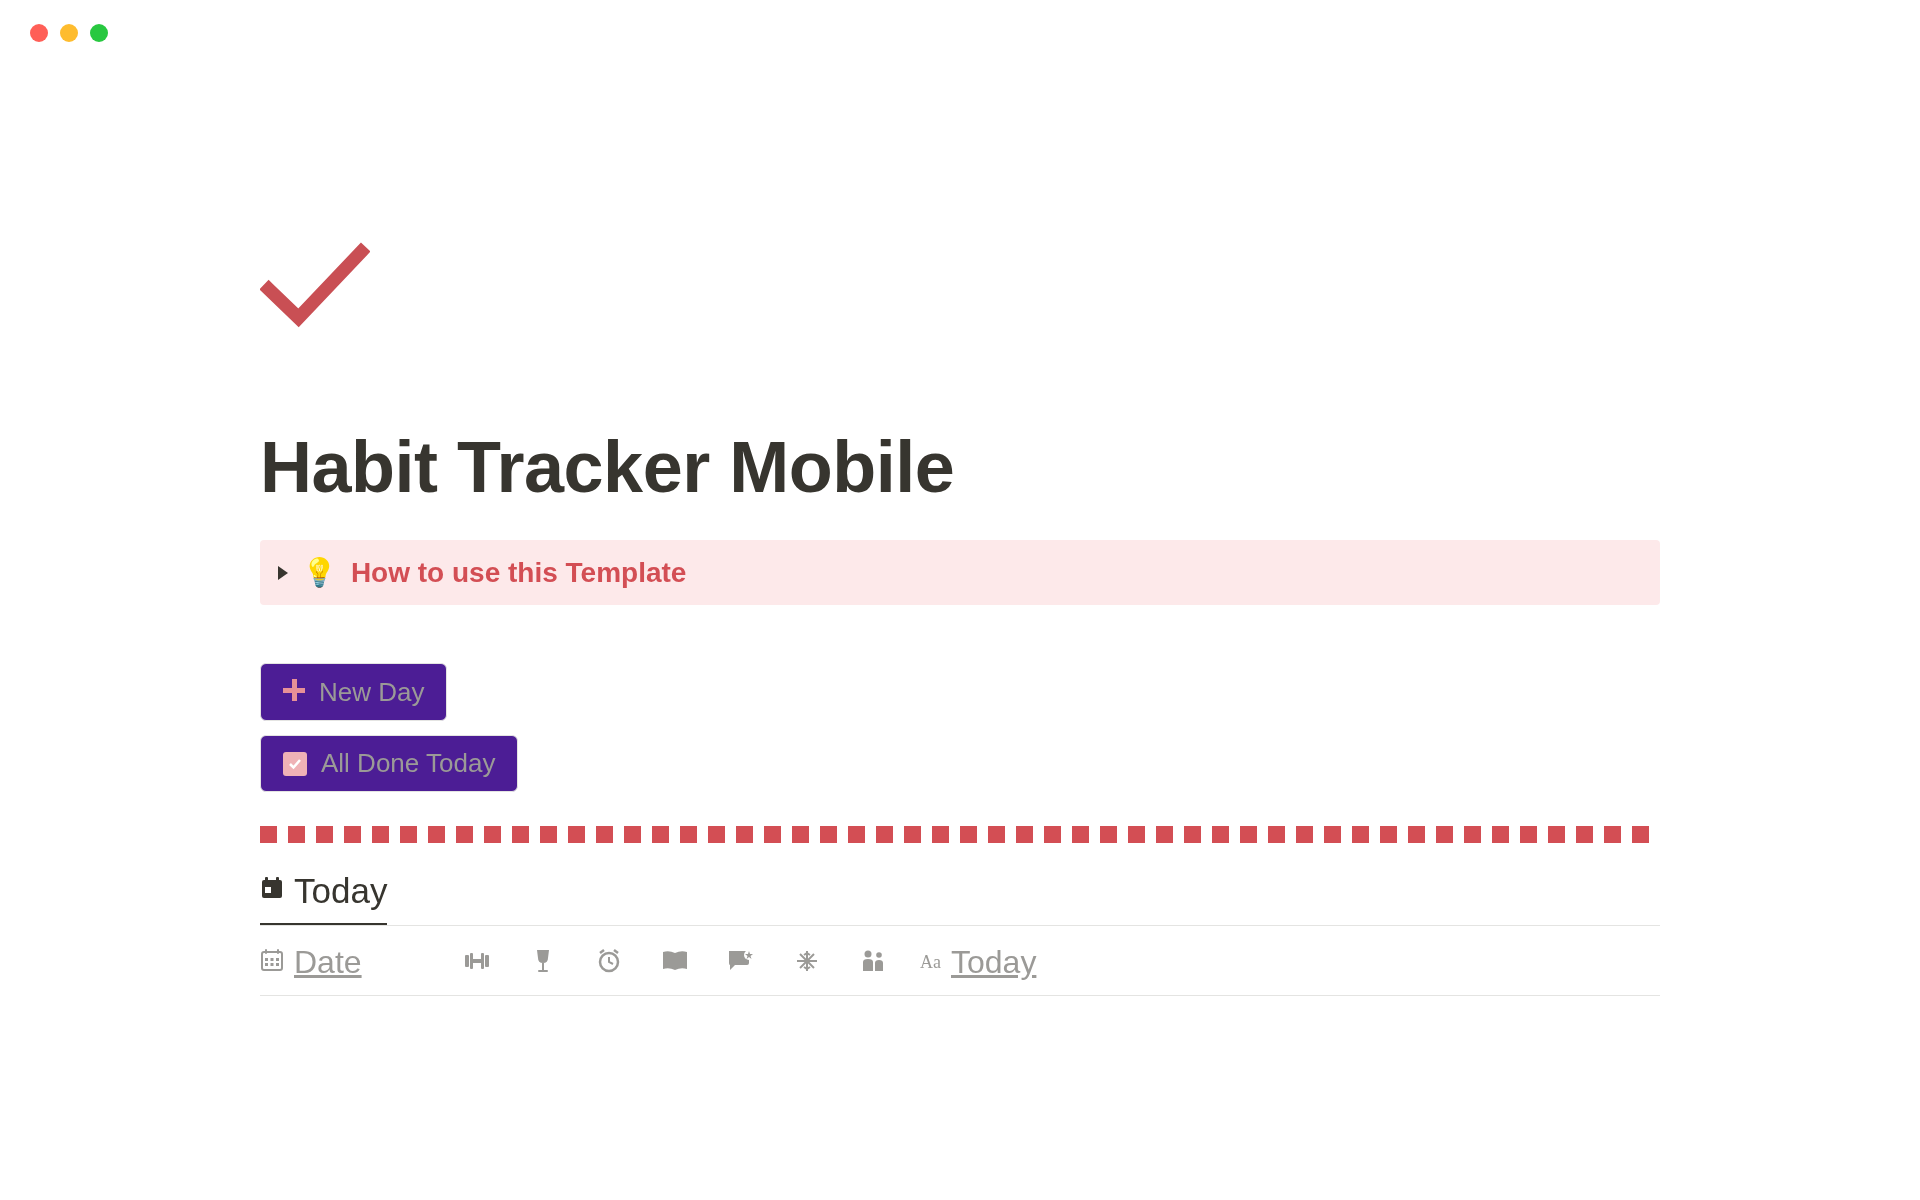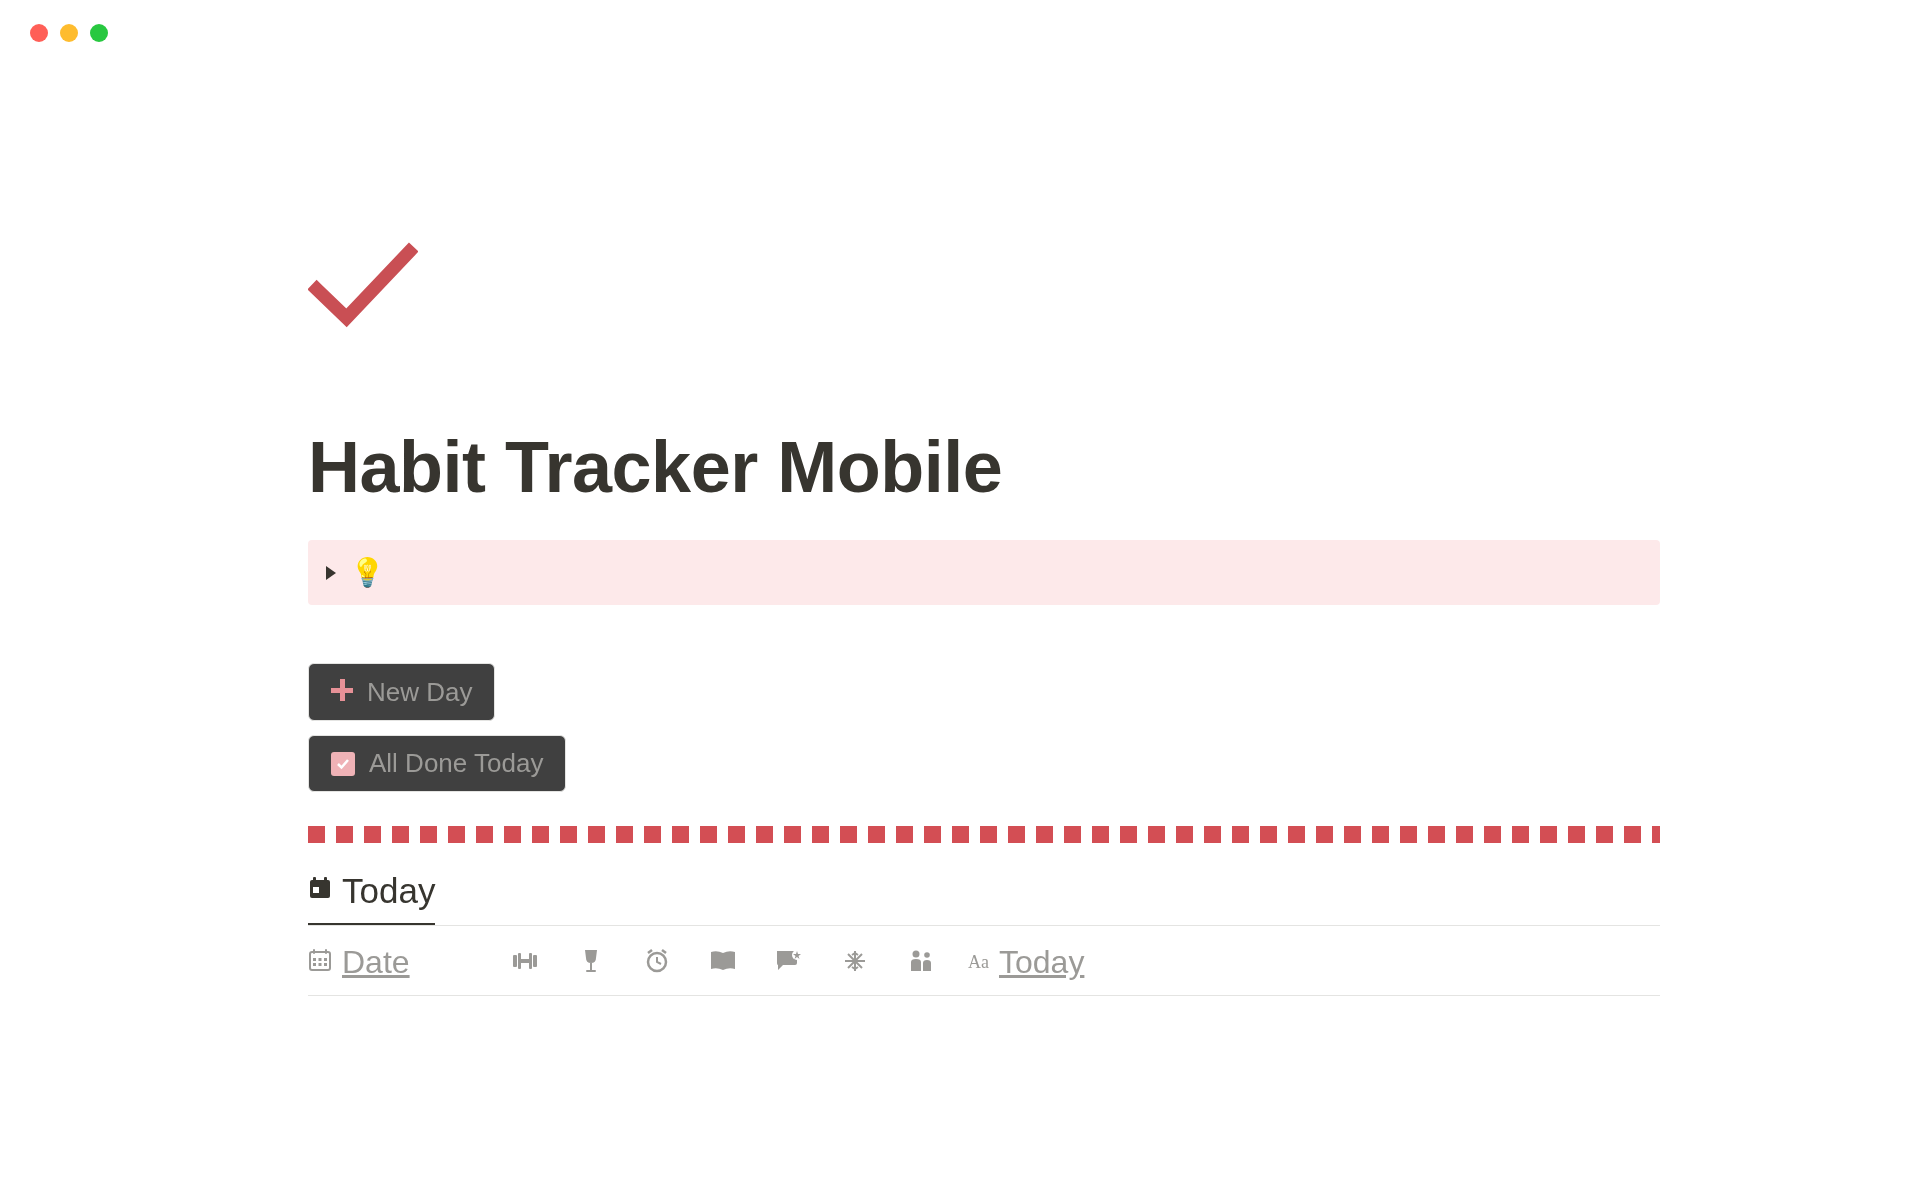--- a/index.html
+++ b/index.html
@@ -27,21 +27,20 @@
   height: 18px;
   border-radius: 50%;
 }
 
 .dot-red { background: #ff5f57; }
 .dot-yellow { background: #febc2e; }
 .dot-green { background: #28c840; }
 
 .content {
   padding: 0 260px;
-  margin-left: 48px;
 }
 
 .page-icon {
   margin-top: 200px;
   margin-bottom: 90px;
 }
 
 .page-icon svg {
   width: 110px;
   height: 90px;
@@ -84,21 +83,21 @@
   color: #d34e54;
 }
 
 .action-button {
   display: inline-flex;
   align-items: center;
   gap: 14px;
   border: 1px solid #e4e4e2;
   border-radius: 6px;
   padding: 12px 22px;
-  background: #404040;
+  background: #4c1d95;
   cursor: pointer;
   margin-bottom: 14px;
 }
 
 .action-button-label {
   font-size: 26px;
   color: #9b9a97;
 }
 
 .plus-icon {
@@ -227,20 +226,21 @@
     <svg viewBox="0 0 100 80">
       <path d="M 8 42 L 35 68 L 92 8" stroke="#c94f54" stroke-width="12" fill="none" stroke-linecap="square"></path>
     </svg>
   </div>
 
   <h1 class="page-title">Habit Tracker Mobile</h1>
 
   <div class="callout">
     <div class="callout-toggle"></div>
     <span class="callout-bulb">💡</span>
+    <span class="callout-text">How to use this Template</span>
   </div>
 
   <div>
     <button class="action-button">
       <span class="plus-icon">
         <svg width="22" height="22" viewBox="0 0 22 22">
           <rect x="9" y="0" width="5" height="22" fill="#e79197"></rect>
           <rect x="0" y="9" width="22" height="5" fill="#e79197"></rect>
         </svg>
       </span>

